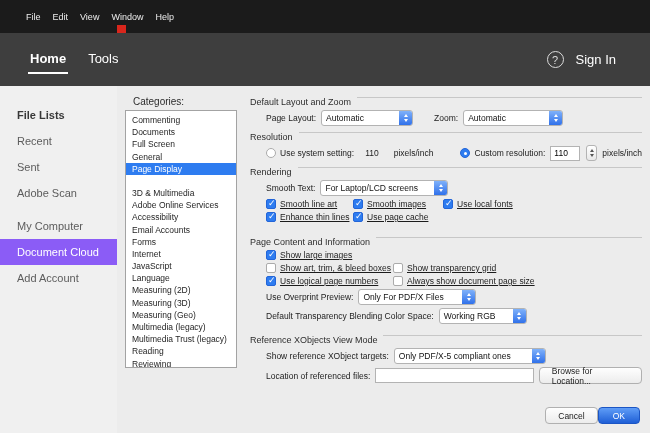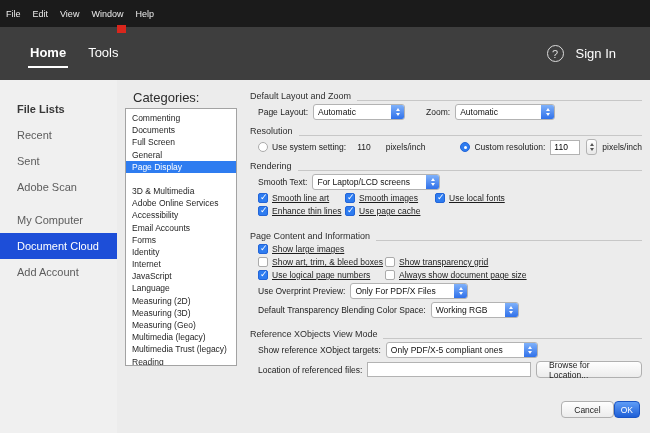--- a/index.html
+++ b/index.html
@@ -1,55 +1,55 @@
 <!DOCTYPE html>
 <html><head>
 <meta charset="utf-8">
 <style>
   * { margin:0; padding:0; box-sizing:border-box; }
   body {
     width:650px; height:433px; margin:0; overflow:hidden; position:relative;
     font-family:"Liberation Sans", sans-serif; background:#fff;
   }
   
-  .menubar { height:27px; background:#1b1b1b; display:flex; align-items:center; padding-left:0; }
+  .menubar { height:33px; background:#1b1b1b; display:flex; align-items:center; padding-left:20px; }
   .menu-item { color:#ececec; font-size:9px; padding:0 6px; white-space:nowrap; }
   
   .toolbar { height:53px; background:#3e3e3e; display:flex; align-items:center; }
   .tabs { display:flex; gap:18px; margin-left:28px; align-items:center; }
   .tab { color:#fff; font-size:13px; padding:6px 2px; border-bottom:2px solid transparent; }
   .tab.active { border-bottom-color:#fff; font-weight:700; }
   .toolbar-right { margin-left:auto; display:flex; align-items:center; gap:12px; margin-right:34px; }
   .help-circle { width:17px; height:17px; border:1.5px solid #dcdcdc; border-radius:50%; color:#dcdcdc;
     font-size:11px; display:flex; align-items:center; justify-content:center; }
   .signin { color:#fff; font-size:13px; }
   .red-badge { position:absolute; left:117px; top:25px; width:9px; height:8px; background:#d9261c; }
   
   .main { display:flex; height:365px; }
   .sidebar { width:117px; background:#f0f0f0; padding-top:16px; flex:none; }
   .side-header { font-size:11px; font-weight:700; color:#383838; height:26px; display:flex; align-items:center; padding-left:17px; }
   .side-item { font-size:11px; color:#5c5c5c; height:26px; display:flex; align-items:center; padding-left:17px; cursor:default; }
-  .side-item.selected { background:#1d4ed8; color:#fff; }
+  .side-item.selected { background:#8b5cf6; color:#fff; }
   .side-section + .side-section { margin-top:7px; }
   
   .content { flex:1; background:#ececec; display:flex; padding:8px 8px 0 8px; gap:13px; min-width:0; }
   .cats { width:112px; flex:none; }
-  .cats-label { font-size:13px; color:#2b2b2b; margin:2px 0 3px 8px; }
+  .cats-label { font-size:10px; color:#2b2b2b; margin:2px 0 3px 8px; }
   .listbox { background:#fff; border:1px solid #a3a3a3; height:258px; padding-top:3px; overflow:hidden; }
   .cat-item { font-size:8.5px; color:#1f1f1f; height:12.2px; line-height:12.2px; padding:0 6px; white-space:nowrap; overflow:hidden; }
   .cat-item.selected { background:#2e7cf0; color:#fff; }
   .cat-spacer { height:12px; }
   .panel { flex:1; min-width:0; }
-  .sec-header { display:flex; align-items:flex-end; gap:6px; margin:6px 0 3px 0; }
+  .sec-header { display:flex; align-items:flex-start; gap:6px; margin:6px 0 3px 0; }
   .sec-header.first { margin-top:3px; }
   .sec-header.mt-lg { margin-top:15px; }
   .sec-header.mt-md { margin-top:11px; }
   .sec-title { font-size:9px; color:#2e2e2e; white-space:nowrap; }
   .rule { flex:1; height:1px; background:#c7c7c7; }
-  .row { display:flex; align-items:center; margin:3px 0 3px 8px; gap:5px; font-size:8.5px; color:#1c1c1c; }
+  .row { display:flex; align-items:center; margin:3px 0 3px 16px; gap:5px; font-size:8.5px; color:#1c1c1c; }
   .lbl { font-size:8.5px; color:#1c1c1c; white-space:nowrap; }
   .ml-auto { margin-left:auto; }
   .ml6 { margin-left:6px; } .ml10 { margin-left:10px; } .ml16 { margin-left:16px; }
   
   .dd { display:inline-flex; align-items:stretch; height:16px; background:#fff; border:1px solid #b3b3b3;
     border-radius:3px; overflow:hidden; flex:none; cursor:default; }
   .dd-text { flex:1; display:flex; align-items:center; padding:0 4px; font-size:8.5px; color:#111; white-space:nowrap; overflow:hidden; }
   .dd-btn { width:13px; background:linear-gradient(180deg,#7fb1fa,#3071ea); display:flex; flex-direction:column;
     align-items:center; justify-content:center; flex:none; }
   .arr-up { width:0; height:0; border-left:2.5px solid transparent; border-right:2.5px solid transparent; border-bottom:3.5px solid #fff; margin-bottom:2px; }
@@ -70,21 +70,21 @@
   .spin-input { width:30px; height:15px; border:1px solid #b3b3b3; background:#fff; font-size:8.5px; padding:0 3px; font-family:inherit; }
   .stepper { width:11px; height:16px; border:1px solid #b3b3b3; border-radius:3px; background:linear-gradient(#fff,#e8e8e8);
     display:flex; flex-direction:column; align-items:center; justify-content:center; margin-left:1px; flex:none; }
   .s-up { width:0; height:0; border-left:2px solid transparent; border-right:2px solid transparent; border-bottom:3px solid #555; margin-bottom:2px; }
   .s-dn { width:0; height:0; border-left:2px solid transparent; border-right:2px solid transparent; border-top:3px solid #555; }
   .text-input { width:168px; height:15px; border:1px solid #b3b3b3; background:#fff; font-size:8.5px; padding:0 3px; font-family:inherit; }
   
   .actions { display:flex; justify-content:flex-end; margin:23px 2px 0 0; }
   .btn { height:17px; display:inline-flex; align-items:center; justify-content:center; border:1px solid #b0b0b0;
     border-radius:4px; background:linear-gradient(#fefefe,#ececec); font-size:8.5px; color:#222; padding:0 12px; cursor:default; }
-  .btn.primary { background:linear-gradient(180deg,#5f9df7,#1f5fd6); border-color:#1b55c4; color:#fff; padding:0 6px; }
+  .btn.primary { background:linear-gradient(180deg,#5f9df7,#1f5fd6); border-color:#1b55c4; color:#fff; padding:0 14px; }
 </style>
 </head>
 <body>
 
 <div class="menubar">
   <div style="display:flex;">
 
       <span class="menu-item">File</span>
 
       <span class="menu-item">Edit</span>
@@ -160,21 +160,20 @@
             <div class="cat-item">3D &amp; Multimedia</div>
 
             <div class="cat-item">Adobe Online Services</div>
 
             <div class="cat-item">Accessibility</div>
 
             <div class="cat-item">Email Accounts</div>
 
             <div class="cat-item">Forms</div>
 
-            <div class="cat-item">Identity</div>
 
             <div class="cat-item">Internet</div>
 
             <div class="cat-item">JavaScript</div>
 
             <div class="cat-item">Language</div>
 
             <div class="cat-item">Measuring (2D)</div>
 
             <div class="cat-item">Measuring (3D)</div>

